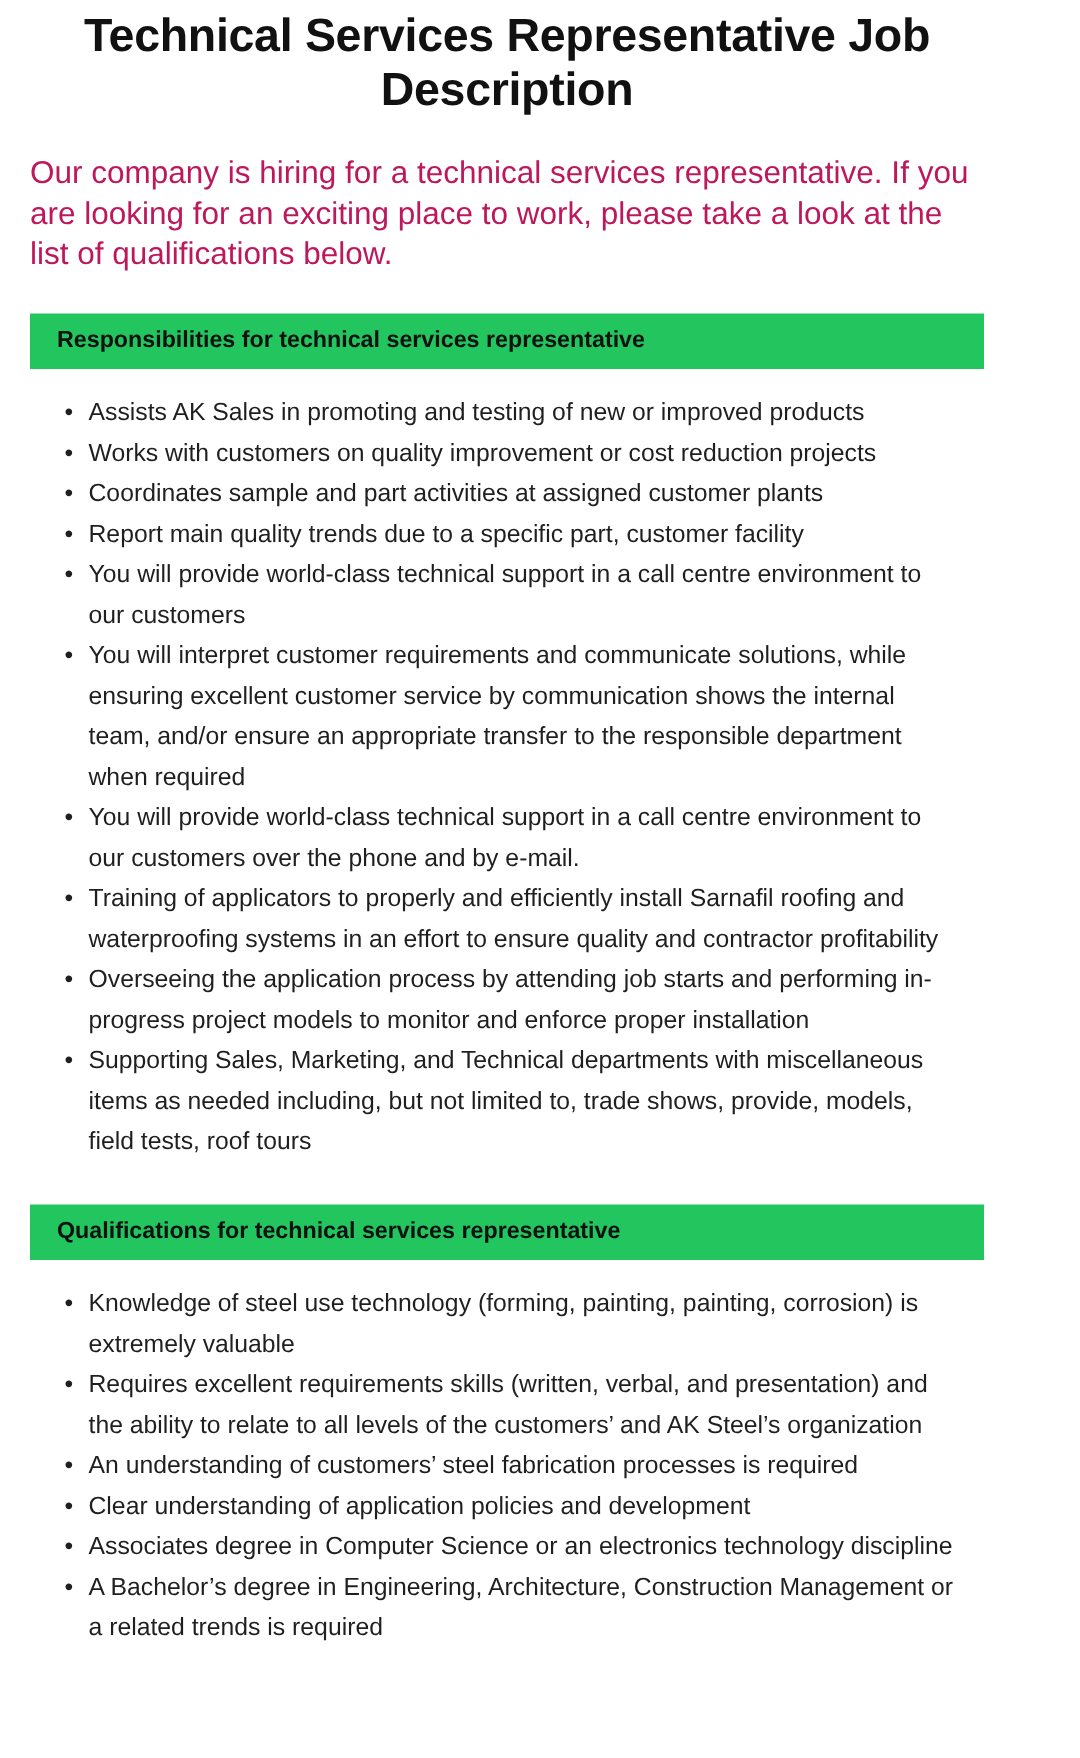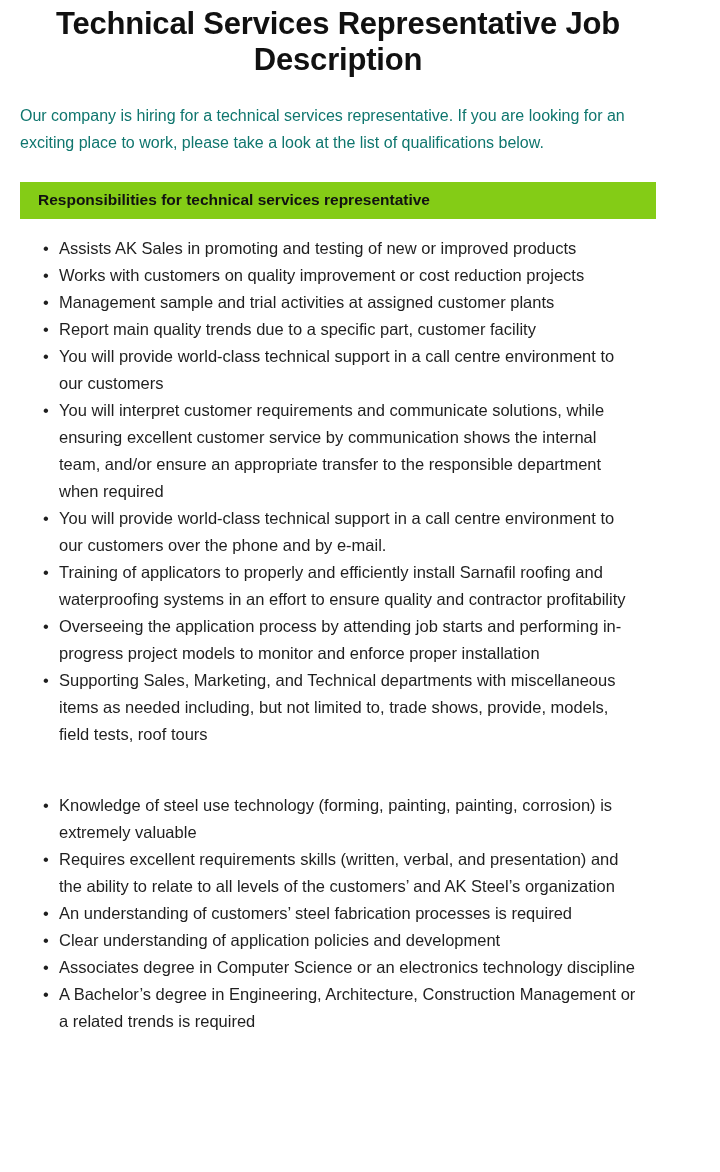--- a/index.html
+++ b/index.html
@@ -26,33 +26,33 @@
     line-height: 36px;
     font-weight: bold;
     text-align: center;
     color: #111111;
     margin: 0;
     padding: 6px 36px 0 36px;
     letter-spacing: -0.2px;
   }
 
   .intro {
-    font-size: 16px;
+    font-size: 21px;
     line-height: 27px;
-    color: #0f766e;
+    color: #be185d;
     margin: 0;
     padding: 24px 20px 0 20px;
   }
 
   .section {
     margin-top: 26px;
   }
 
   .section-header {
-    background: #84cc16;
+    background: #22c55e;
     margin: 0 20px;
     padding: 9px 18px 10px 18px;
     box-sizing: border-box;
   }
 
   .section-header-text {
     font-size: 15.5px;
     line-height: 18px;
     font-weight: bold;
     color: #111111;
@@ -113,21 +113,21 @@
       <li class="bullet-item">
         <span class="bullet-dot">•</span>
         <span class="bullet-text">Assists AK Sales in promoting and testing of new or improved products</span>
       </li>
       <li class="bullet-item">
         <span class="bullet-dot">•</span>
         <span class="bullet-text">Works with customers on quality improvement or cost reduction projects</span>
       </li>
       <li class="bullet-item">
         <span class="bullet-dot">•</span>
-        <span class="bullet-text">Management sample and trial activities at assigned customer plants</span>
+        <span class="bullet-text">Coordinates sample and part activities at assigned customer plants</span>
       </li>
       <li class="bullet-item">
         <span class="bullet-dot">•</span>
         <span class="bullet-text">Report main quality trends due to a specific part, customer facility</span>
       </li>
       <li class="bullet-item">
         <span class="bullet-dot">•</span>
         <span class="bullet-text">You will provide world-class technical support in a call centre environment to our customers</span>
       </li>
       <li class="bullet-item">
@@ -147,20 +147,23 @@
         <span class="bullet-text">Overseeing the application process by attending job starts and performing in-progress project models to monitor and enforce proper installation</span>
       </li>
       <li class="bullet-item">
         <span class="bullet-dot">•</span>
         <span class="bullet-text">Supporting Sales, Marketing, and Technical departments with miscellaneous items as needed including, but not limited to, trade shows, provide, models, field tests, roof tours</span>
       </li>
     </ul>
   </div>
 
   <div class="section section-qualifications">
+    <div class="section-header">
+      <span class="section-header-text">Qualifications for technical services representative</span>
+    </div>
     <ul class="bullet-list">
       <li class="bullet-item">
         <span class="bullet-dot">•</span>
         <span class="bullet-text">Knowledge of steel use technology (forming, painting, painting, corrosion) is extremely valuable</span>
       </li>
       <li class="bullet-item">
         <span class="bullet-dot">•</span>
         <span class="bullet-text">Requires excellent requirements skills (written, verbal, and presentation) and the ability to relate to all levels of the customers’ and AK Steel’s organization</span>
       </li>
       <li class="bullet-item">

